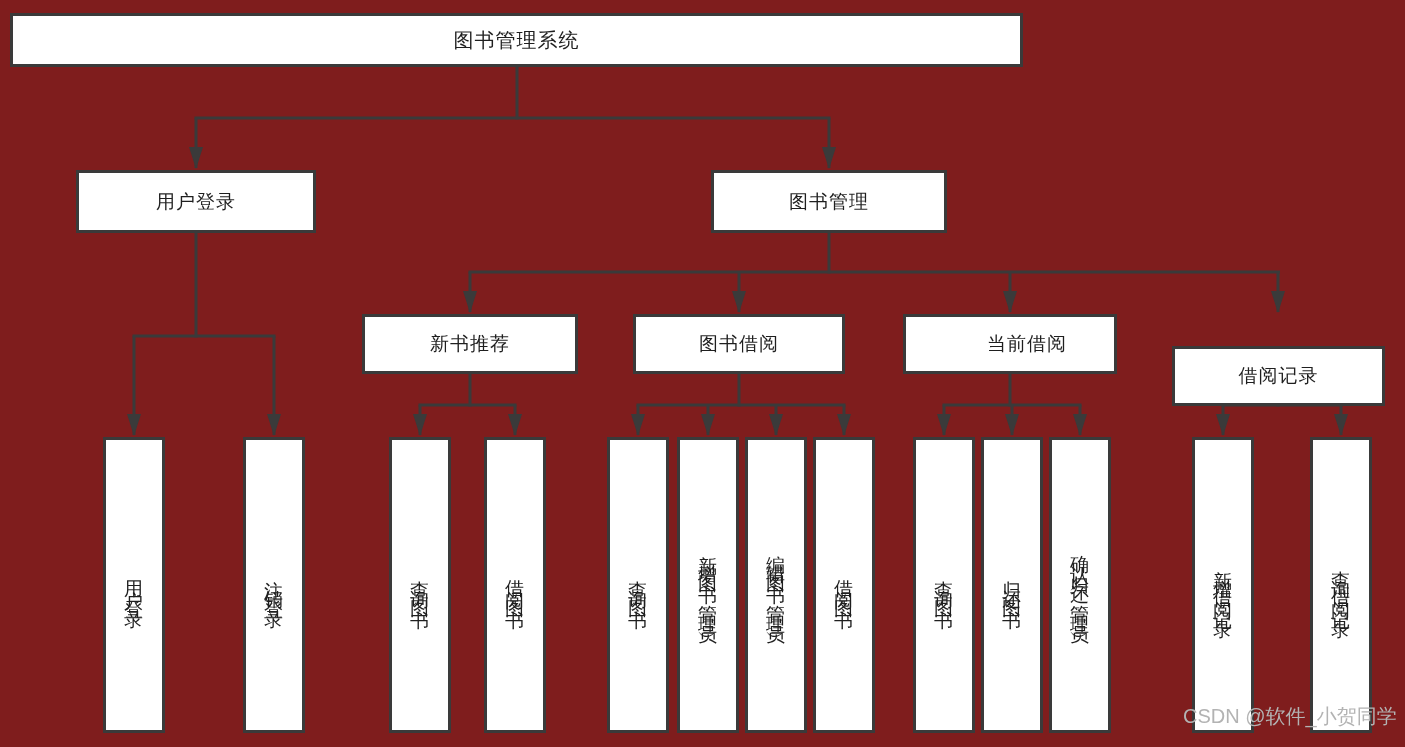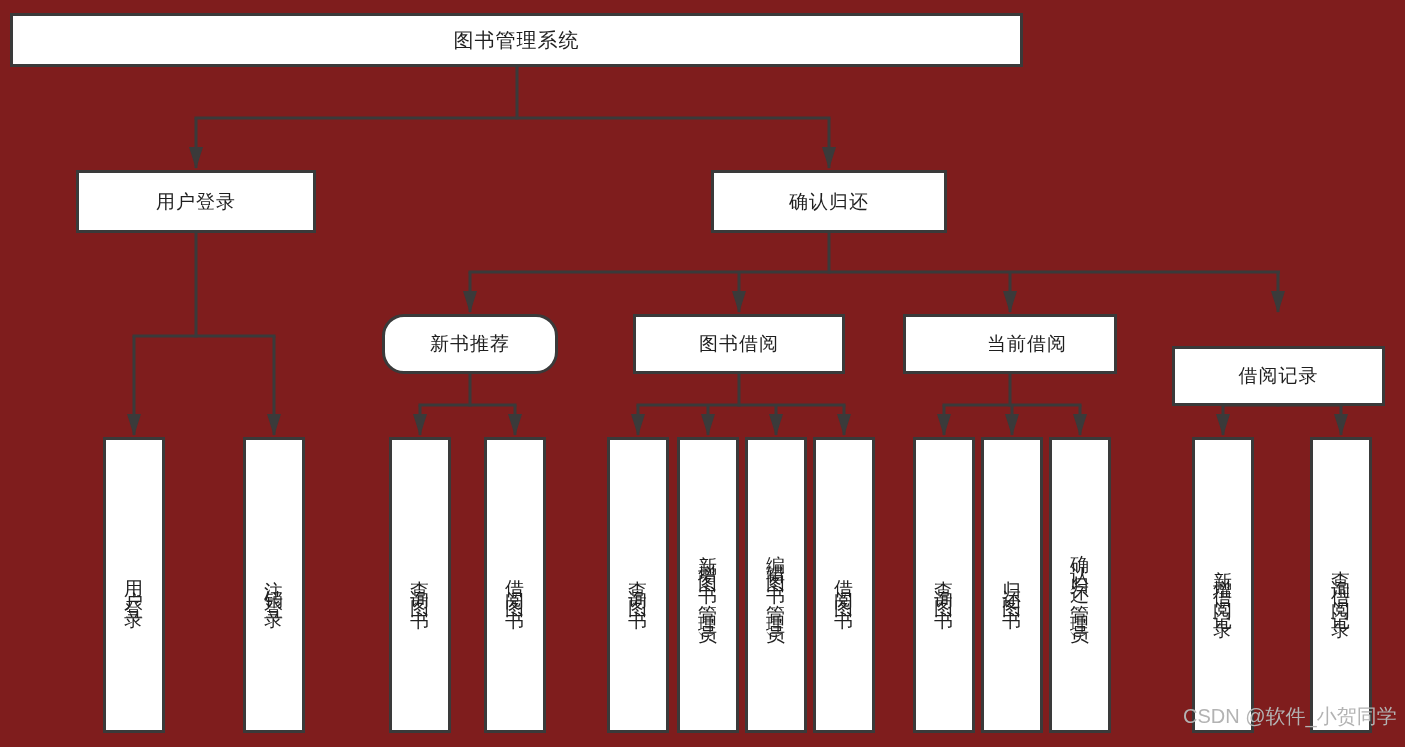--- a/index.html
+++ b/index.html
@@ -31,21 +31,21 @@
     font-size: 19px;
     letter-spacing: 10px;
     line-height: 1;
   }
 
   
   .root  { left: 10px;  top: 13px;  width: 1013px; height: 54px; }
   .n-user-login { left: 76px;  top: 170px; width: 240px; height: 63px; }
   .n-book-mgmt  { left: 711px; top: 170px; width: 236px; height: 63px; }
 
-  .n-new-book   { left: 382px;  top: 314px; width: 176px; height: 60px; border-radius: 22px; }
+  .n-new-book   { left: 362px;  top: 314px; width: 216px; height: 60px; }
   .n-borrowing  { left: 633px;  top: 314px; width: 212px; height: 60px; }
   .n-current    { left: 903px;  top: 314px; width: 214px; height: 60px; padding-left: 34px; }
   .n-records    { left: 1172px; top: 314px; width: 213px; height: 60px; margin-top: 32px; }
 
   .leaf { top: 437px; width: 62px; height: 296px; }
   .l1  { left: 103px; }
   .l2  { left: 243px; }
   .l3  { left: 389px; }
   .l4  { left: 484px; }
   .l5  { left: 607px; }
@@ -118,21 +118,21 @@
       <path d="M1278 372 L1278 406.5"></path>
       <path d="M1221.5 405 L1342.5 405"></path>
       <path d="M1223 405 L1223 435" marker-end="url(#arrow)"></path>
       <path d="M1341 405 L1341 435" marker-end="url(#arrow)"></path>
     </g>
   </svg>
 
   <div class="node h root">图书管理系统</div>
 
   <div class="node h n-user-login">用户登录</div>
-  <div class="node h n-book-mgmt">确认归还</div>
+  <div class="node h n-book-mgmt">图书管理</div>
 
   <div class="node h n-new-book">新书推荐</div>
   <div class="node h n-borrowing">图书借阅</div>
   <div class="node h n-current">当前借阅</div>
   <div class="node h n-records">借阅记录</div>
 
   <div class="node leaf l1">用户登录</div>
   <div class="node leaf l2">注销登录</div>
 
   <div class="node leaf l3">查询图书</div>

